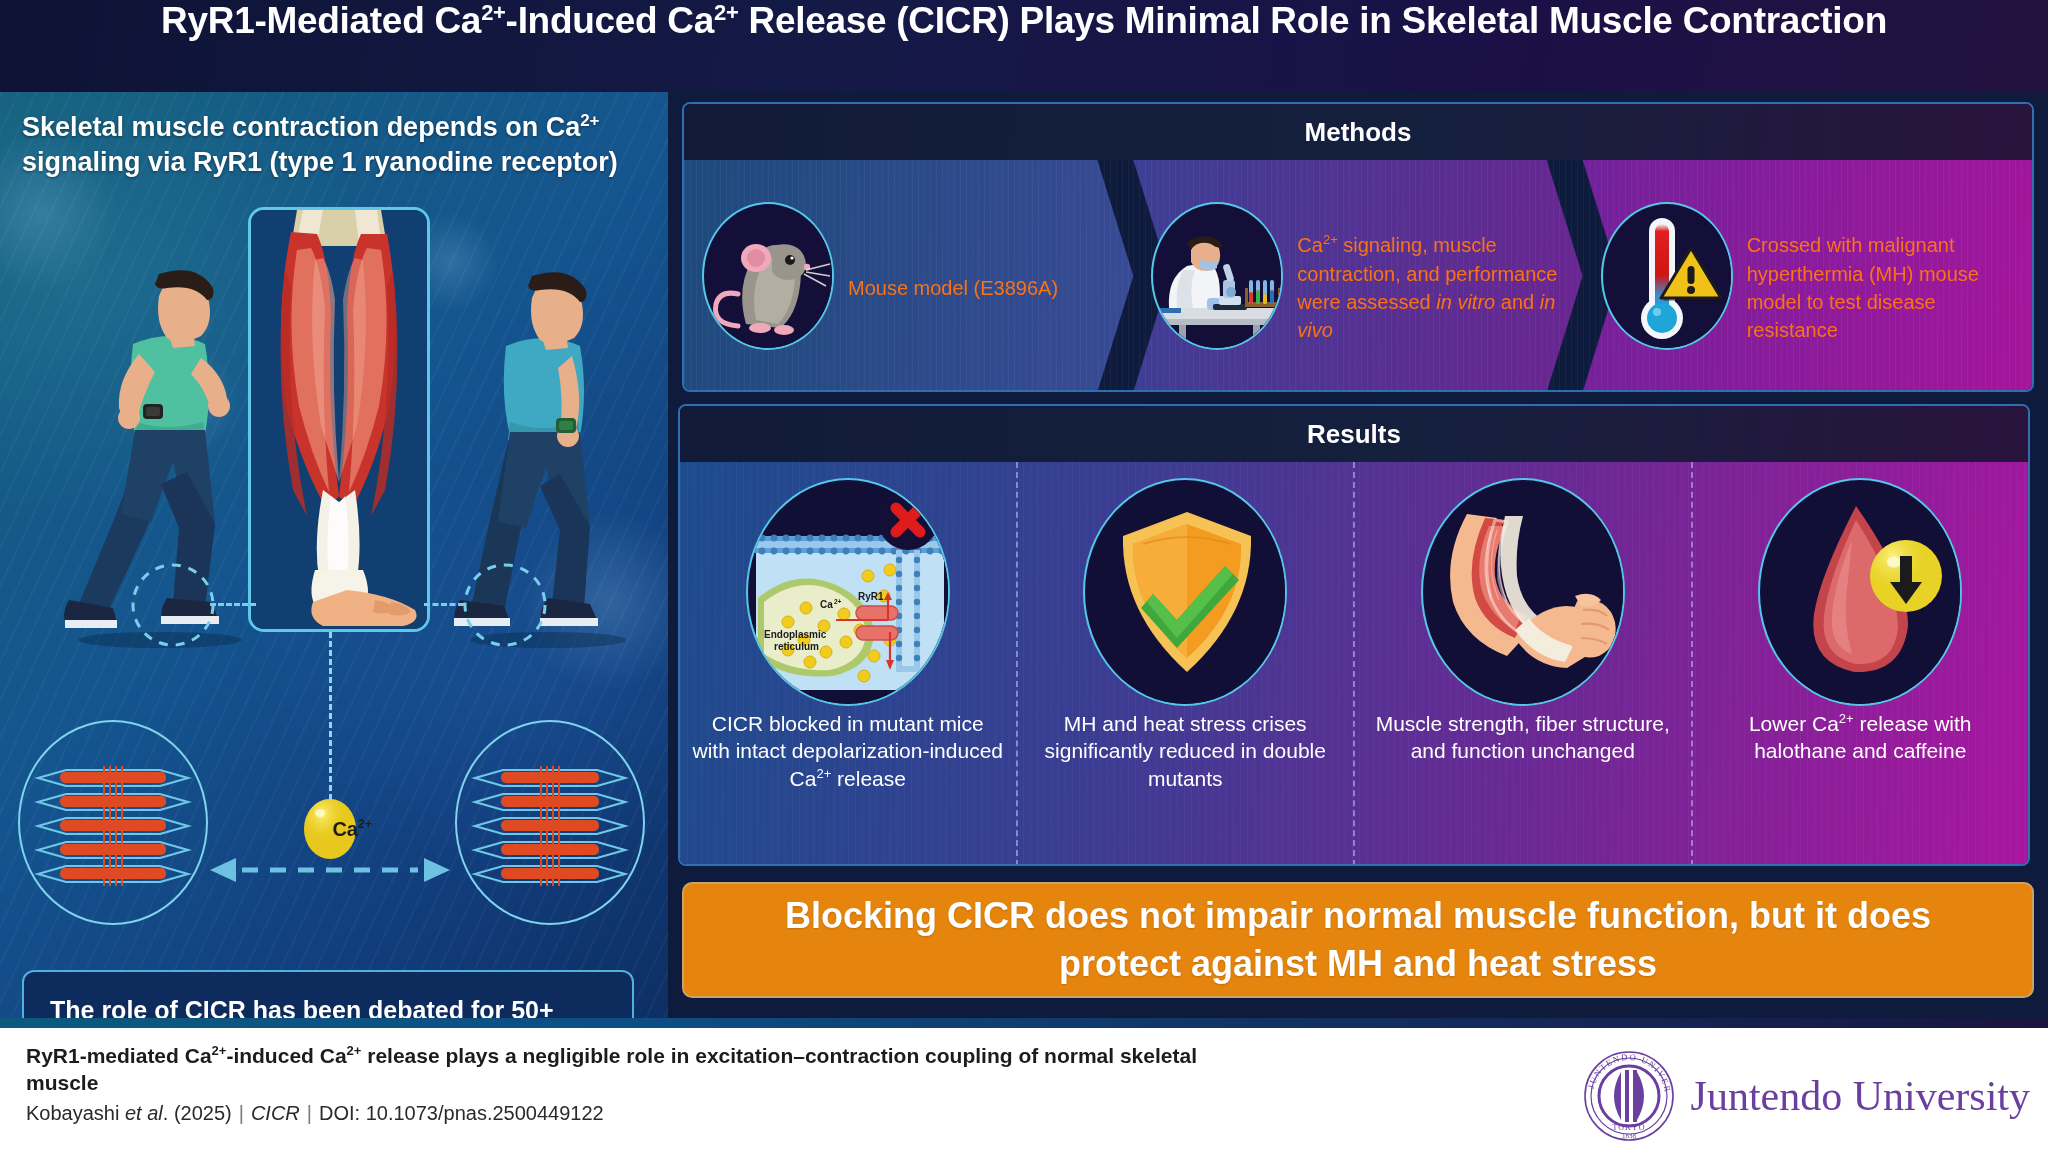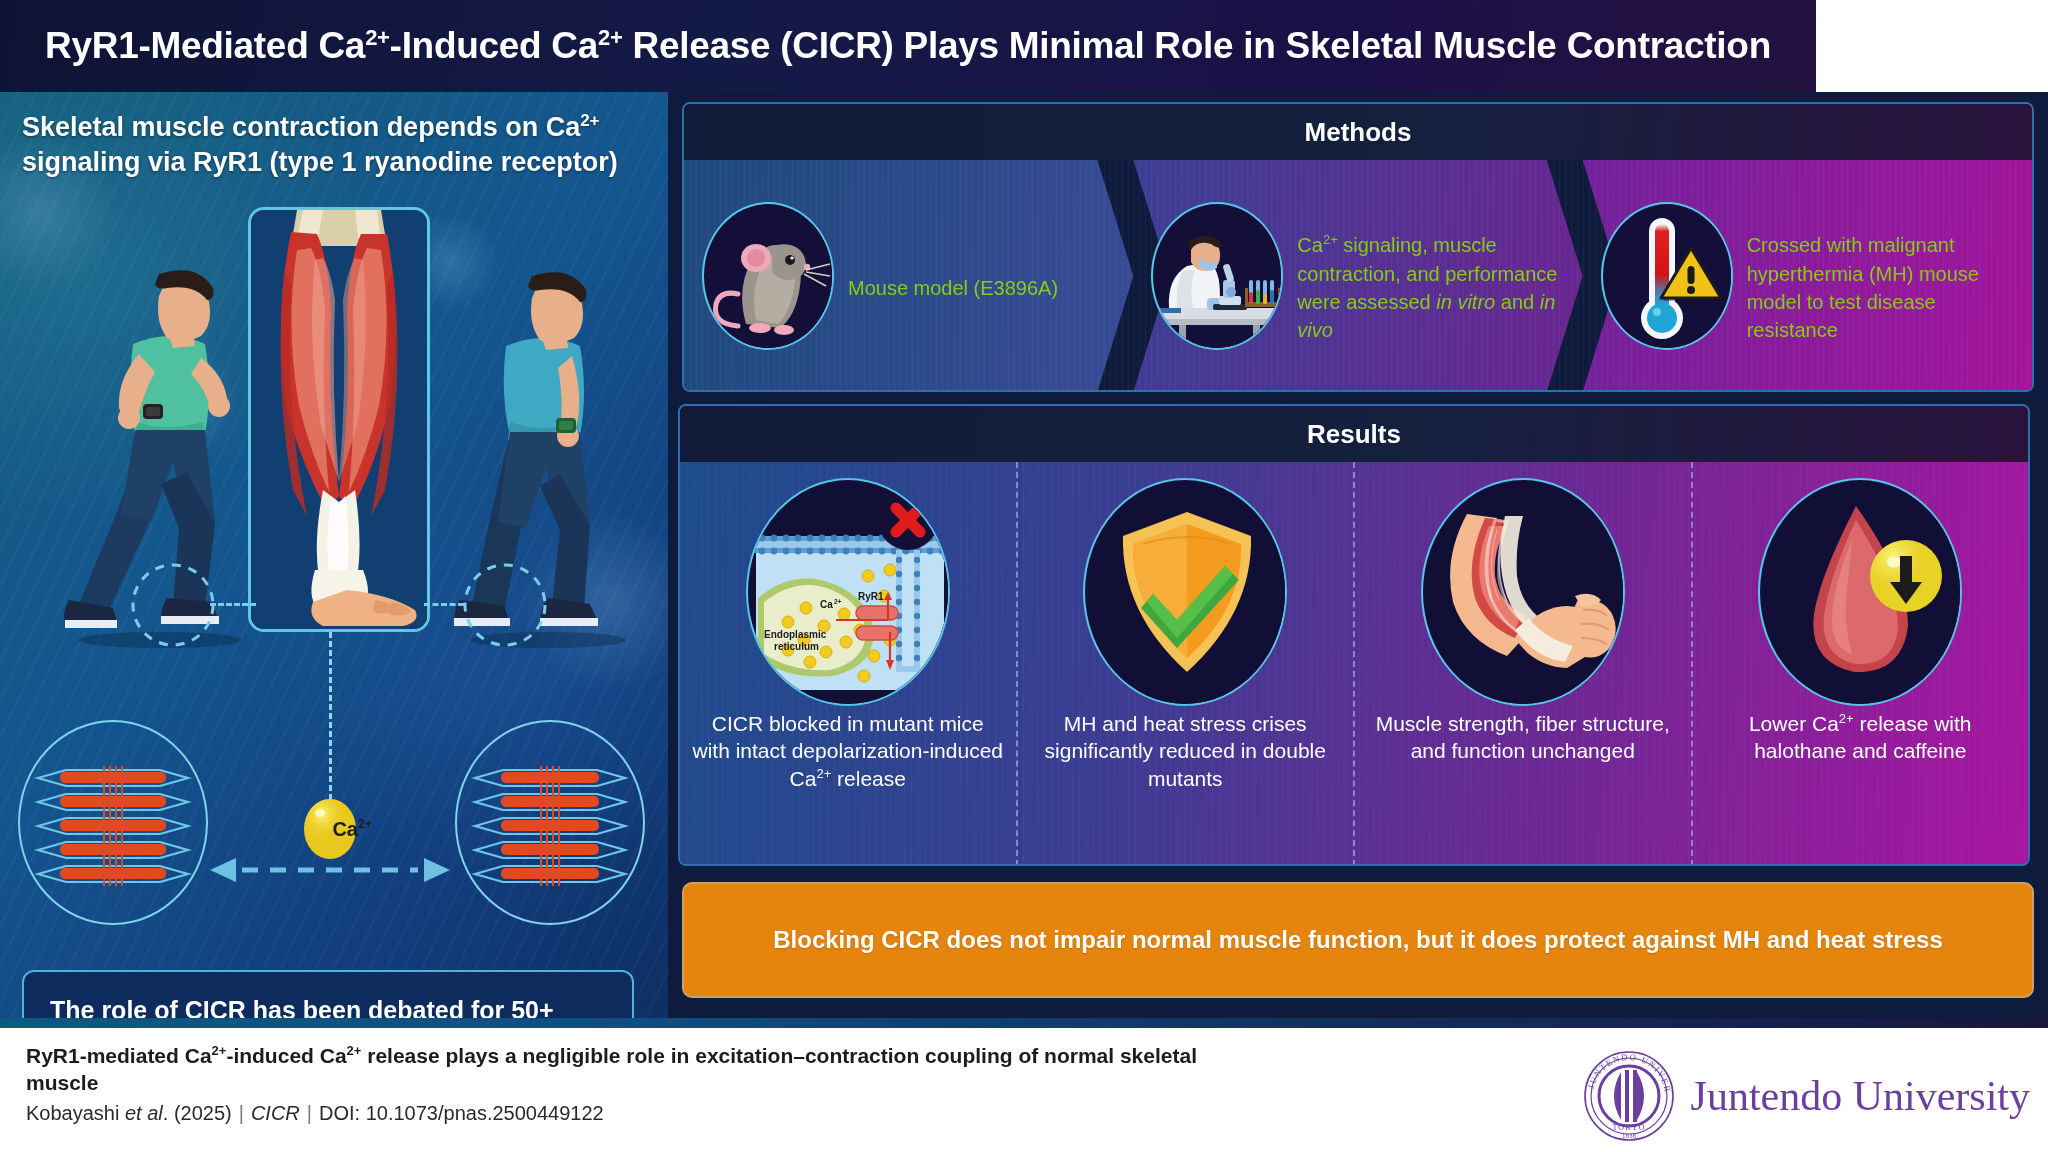--- a/index.html
+++ b/index.html
@@ -5,23 +5,23 @@
   * { box-sizing: border-box; margin: 0; padding: 0; }
   html, body { width: 2048px; height: 1152px; overflow: hidden; }
   body {
     font-family: "Liberation Sans", sans-serif;
     background: #ffffff;
     position: relative;
   }
 
   
   .title-bar {
-    position: absolute; left: 0; top: 0; width: 1816px; height: 92px;
+    position: absolute; left: 0; top: 0; width: 2048px; height: 92px;
     background: linear-gradient(100deg, #0e1335 0%, #141a46 40%, #1b1046 75%, #23123f 100%);
-    display: flex; align-items: center; justify-content: center;
+    display: flex; justify-content: center;
   }
   .title-bar h1 {
     color: #ffffff; font-size: 37px; font-weight: bold;
     letter-spacing: -0.3px; text-align: center; white-space: nowrap;
   }
   .title-bar h1 sup { font-size: 22px; vertical-align: super; line-height: 0; }
 
   
   .stage {
     position: absolute; left: 0; top: 92px; width: 2048px; height: 926px;
@@ -129,21 +129,21 @@
     background: repeating-linear-gradient(90deg,
       rgba(255,255,255,0.04) 0px, rgba(255,255,255,0.04) 1px,
       rgba(255,255,255,0) 1px, rgba(255,255,255,0) 6px);
   }
   .chev-inner { position: relative; z-index: 2; display: flex; align-items: center; gap: 14px; width: 100%; }
   .icon-circle {
     flex: 0 0 auto; width: 132px; height: 148px; border-radius: 50%;
     border: 2.5px solid #56c6e6; background: #12103a;
     overflow: hidden; position: relative;
   }
-  .chev-text { color: #84cc16; font-size: 20px; line-height: 1.42; margin-top: 24px; }
+  .chev-text { color: #f97316; font-size: 20px; line-height: 1.42; margin-top: 24px; }
   .chev-text sup { font-size: 13px; vertical-align: super; line-height: 0; }
   .chev-text em { font-style: italic; }
 
   
   .results-body {
     position: relative; height: 404px; display: flex;
     background: linear-gradient(100deg, #1d4c8c 0%, #3a3d92 32%, #6e2795 66%, #a8169f 100%);
   }
   .results-body::after {
     content: ""; position: absolute; inset: 0; pointer-events: none;
@@ -167,21 +167,21 @@
   }
   .res-label sup { font-size: 13px; vertical-align: super; line-height: 0; }
 
   
   .conclusion {
     position: absolute; left: 14px; top: 790px; width: 1352px; height: 116px;
     background: #e5850d; border: 2px solid #caa36c; border-radius: 10px;
     display: flex; align-items: center; justify-content: center; padding: 0 40px;
   }
   .conclusion span {
-    color: #ffffff; font-size: 24px; font-weight: bold; text-align: center; line-height: 1.33;
+    color: #ffffff; font-size: 36px; font-weight: bold; text-align: center; line-height: 1.33;
     text-shadow: 0 1px 2px rgba(0,0,0,0.18);
   }
 
   
   .footer-strip {
     position: absolute; left: 0; top: 1018px; width: 2048px; height: 10px;
     background: linear-gradient(90deg, #0b5a7e 0%, #0d4f84 30%, #12305f 65%, #1a1540 100%);
   }
   .footer {
     position: absolute; left: 0; top: 1028px; width: 2048px; height: 92px;

